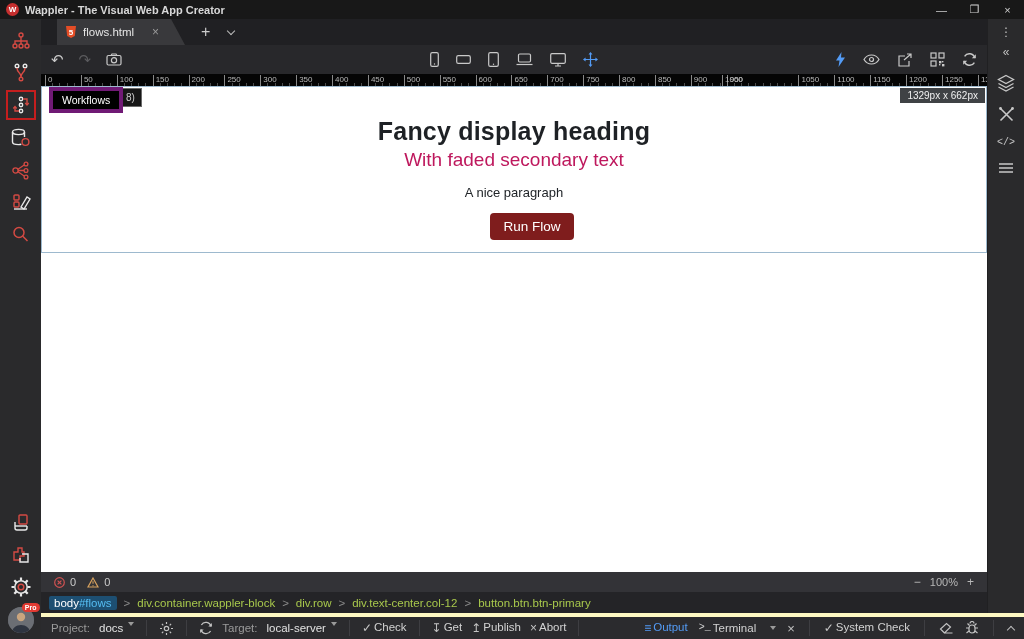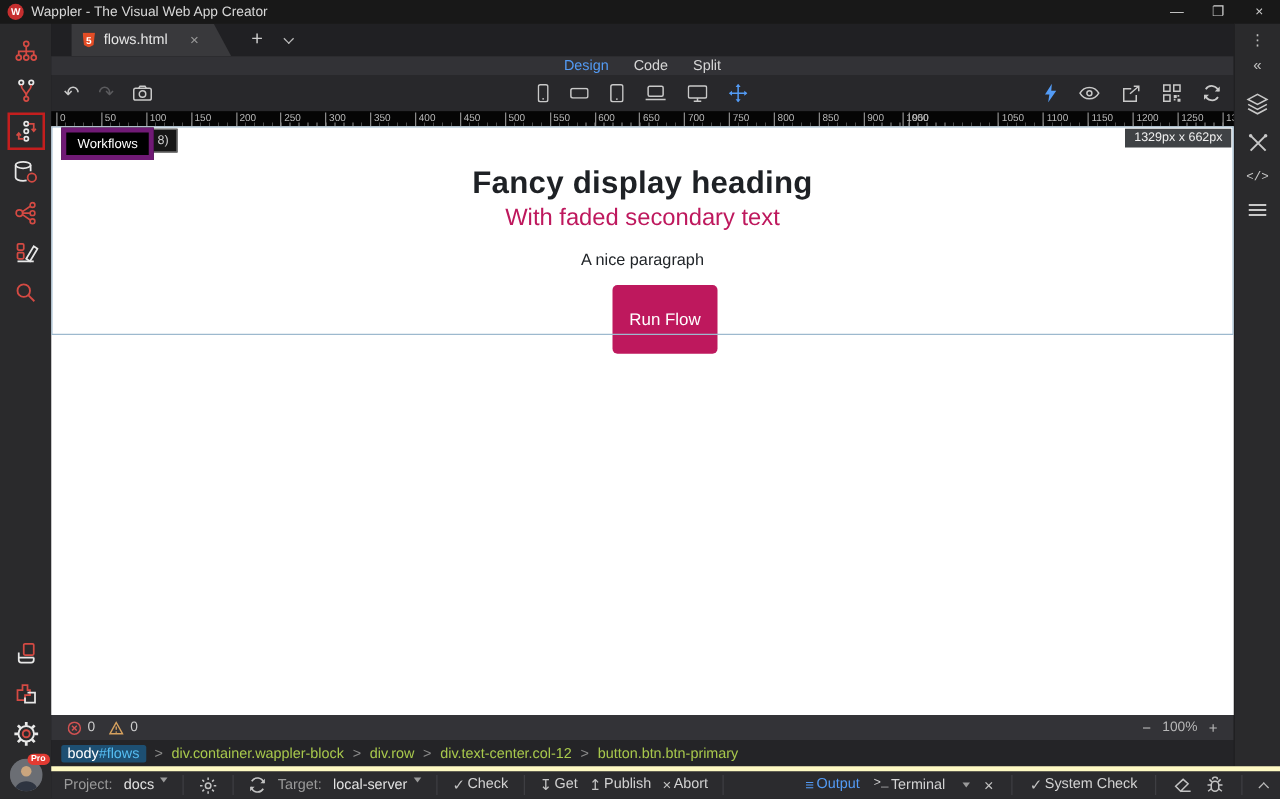--- a/index.html
+++ b/index.html
@@ -3,21 +3,21 @@
 <meta charset="utf-8">
 <style>
   * { box-sizing: border-box; margin: 0; padding: 0; }
   html,body { width:1024px; height:639px; overflow:hidden; background:#1b1b1d;
     font-family:"Liberation Sans", sans-serif; -webkit-font-smoothing:antialiased; }
 
   
   .titlebar { height:19px; background:#181818; display:flex; align-items:center; padding-left:6px; }
   .logo { width:13px; height:13px; border-radius:50%; background:#c62f2f; color:#fff; font-size:8px;
     font-weight:bold; display:flex; align-items:center; justify-content:center; margin-right:6px; }
-  .win-title { color:#d8d8d8; font-size:11px; }
+  .win-title { color:#d8d8d8; font-size:11px;font-weight:bold; }
   .win-controls { margin-left:auto; display:flex; height:19px; }
   .win-btn { width:33px; height:19px; display:flex; align-items:center; justify-content:center;
     color:#cfcfcf; font-size:11px; cursor:default; }
 
   
   .body-row { display:flex; height:620px; }
 
   
   .sidebar { width:41px; background:#2a2a2c; display:flex; flex-direction:column; align-items:center;
     padding-top:5px; flex-shrink:0; }
@@ -69,22 +69,22 @@
     background-size:936px 3px; background-position:4px 9px; background-repeat:no-repeat; }
   .ruler-label { position:absolute; top:1px; font-size:8px; color:#b8b8b8; border-left:1px solid #8a8a8a;
     padding-left:2px; height:11px; line-height:9px; }
 
   
   .canvas { flex:1; background:#ffffff; position:relative; overflow:hidden; text-align:center; }
   .sel-outline { position:absolute; top:0; left:0; right:0; height:167px; border:1px solid #9db9ce; pointer-events:none; }
   .c-heading { margin-top:31px; font-size:25px; font-weight:600; color:#1e2125; letter-spacing:.2px; }
   .c-sub { font-size:19px; color:#be185d; margin-top:3px; font-weight:400; }
   .c-para { font-size:13px; color:#212529; margin-top:14px; }
-  .c-btn { margin-top:13px; background:#be185d; color:#fff; border:none; border-radius:4px;
-    padding:20px 13px; font-size:13.5px; font-family:"Liberation Sans",sans-serif;margin-left:36px; }
+  .c-btn { margin-top:13px; background:#7f1d1d; color:#fff; border:none; border-radius:4px;
+    padding:6px 13px; font-size:13.5px; font-family:"Liberation Sans",sans-serif;margin-left:36px; }
   .dim-badge { position:absolute; top:2px; right:2px; background:#3f4245; color:#f0f0f0; font-size:10px;
     padding:2px 7px; }
   .wf-tooltip { position:absolute; top:1px; left:8px; background:#000; color:#fff; font-size:10.5px;
     padding:3px 9px; border:4px solid #701a75; z-index:5; }
   .partial-badge { position:absolute; top:2px; left:66px; background:#161616; color:#cfcfcf; font-size:10px;
     padding:3px 6px 3px 18px; border:1px solid #6a6a6a; z-index:4; }
 
   
   .statusbar { height:20px; background:#333337; display:flex; align-items:center; gap:5px;
     padding:0 13px; font-size:11px; color:#cccccc; }
@@ -258,25 +258,20 @@
             <span class="html5-icon">5</span>
             <span>flows.html</span>
             <span class="tab-close">×</span>
           </div>
           <div class="tab-new">+</div>
           <div class="tab-dd">
               <span class="chev down"></span>
             </div>
         </div>
 
-        <div class="modebar">
-          <span class="mode active">Design</span>
-          <span class="mode">Code</span>
-          <span class="mode">Split</span>
-        </div>
 
         <div class="toolbar">
           <div class="tb-left">
             <span class="uglyph">↶</span>
             <span class="uglyph dim">↷</span>
             <span>
               <svg width="16" height="13" viewBox="0 0 16 13">
                   <g stroke="#c9c9c9" fill="none" stroke-width="1.2">
               <rect x="1" y="2.5" width="14" height="9.5" rx="1.5"></rect>
                     <circle cx="8" cy="7.2" r="2.6"></circle>

